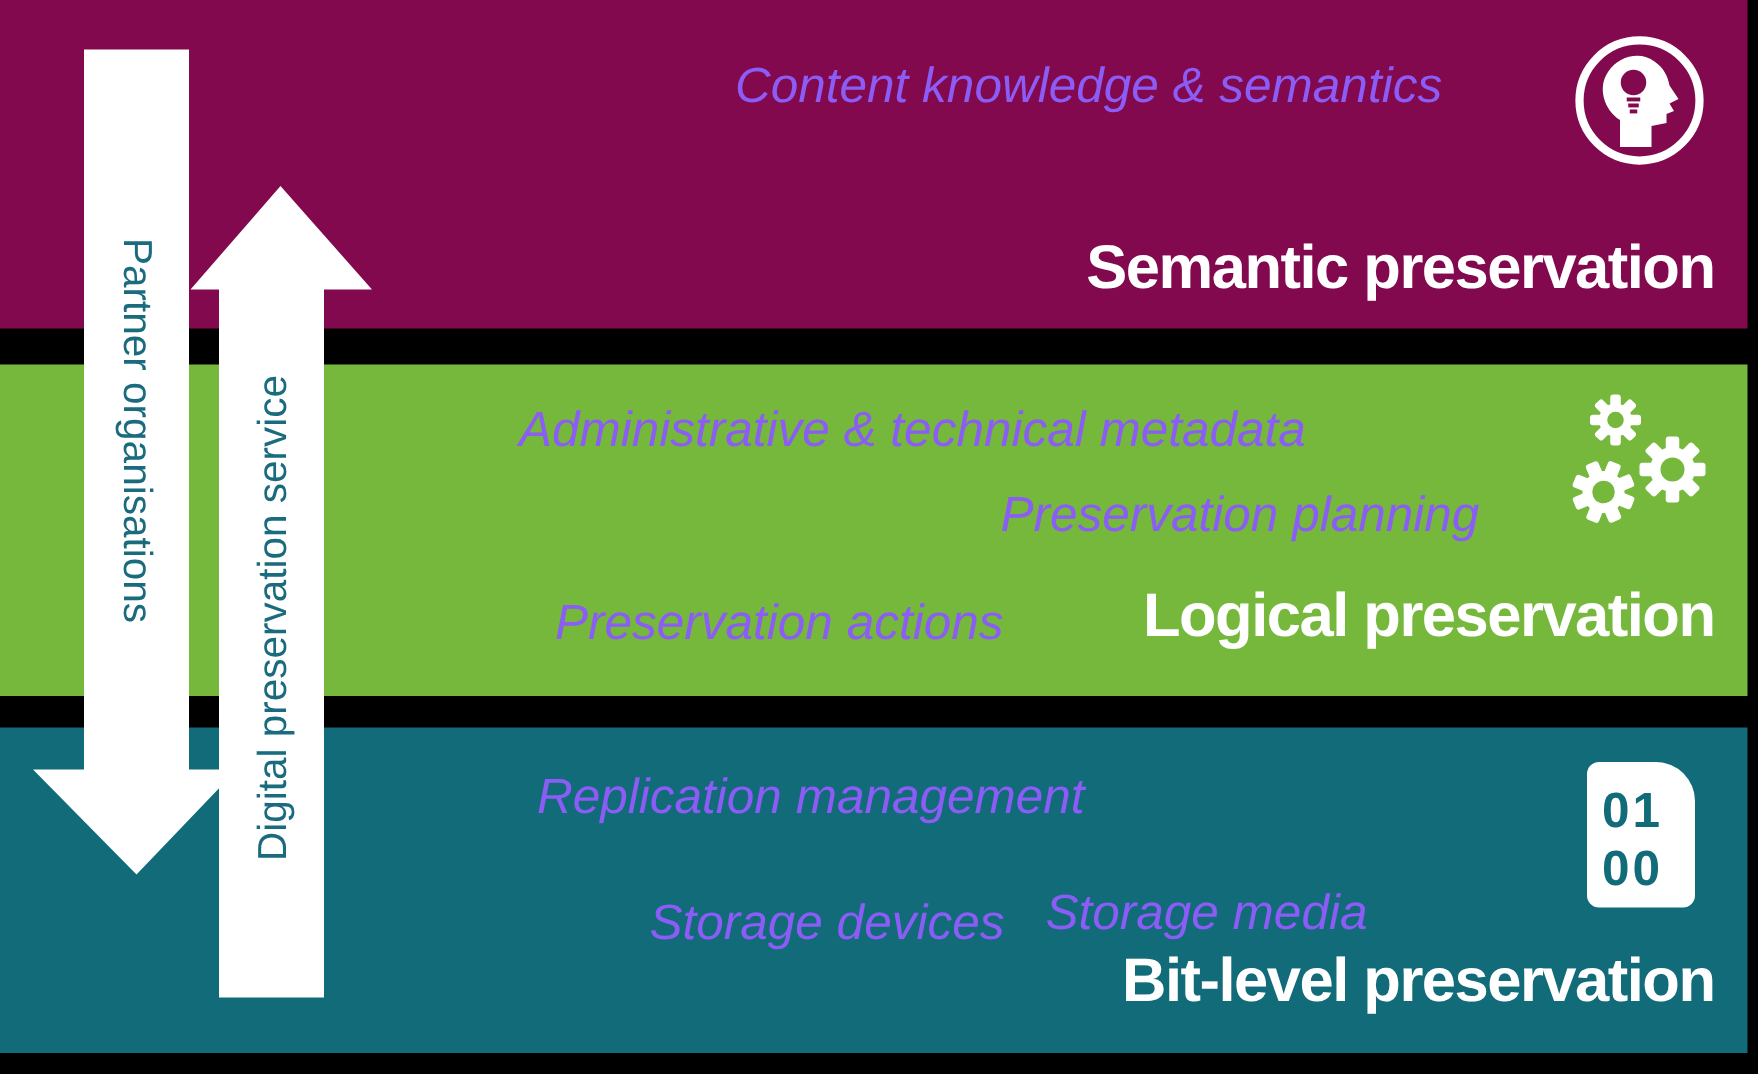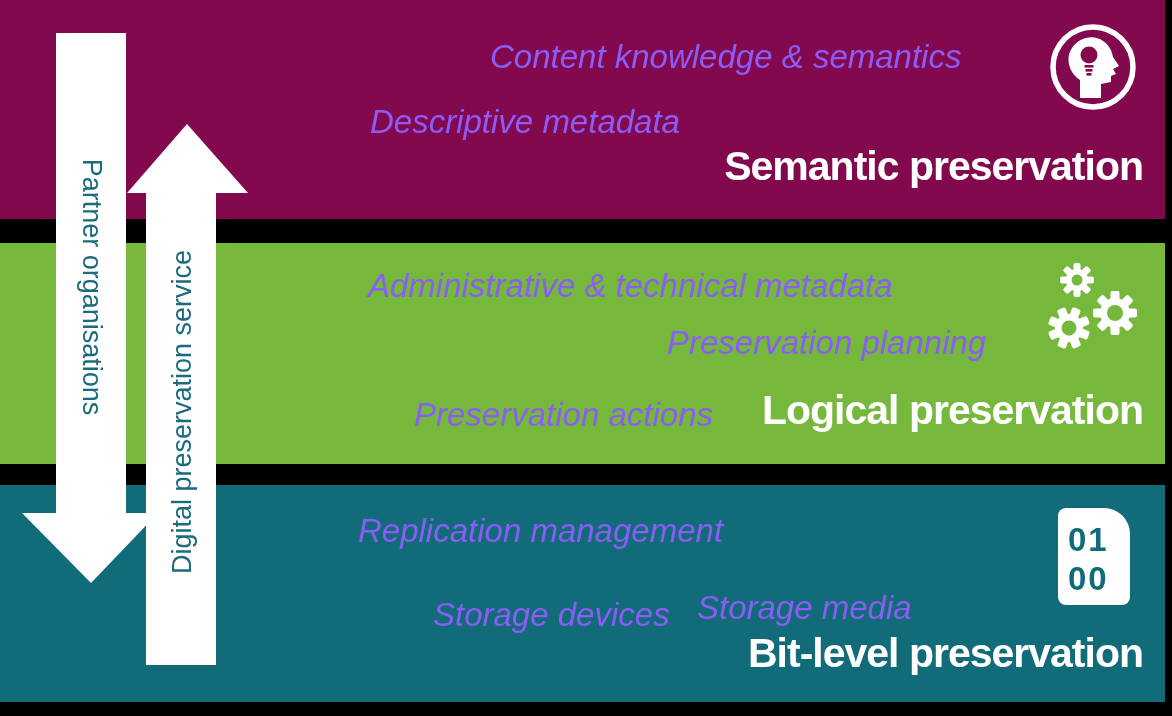--- a/index.html
+++ b/index.html
@@ -22,25 +22,25 @@
   }
   .arrow-label{
     position:absolute;z-index:4;font-size:27px;color:#1a6b7e;
     line-height:1;white-space:nowrap;
   }
   #label-partner{left:91px;top:287px;transform:translate(-50%,-50%) rotate(90deg);}
   #label-service{left:182px;top:412px;transform:translate(-50%,-50%) rotate(-90deg);}
   
   #b1i0{left:490px;top:40px;}
   #b1i1{left:370px;top:105px;}
-  #b1t{right:29px;top:146px;margin-left:32px;}
-  #b2i0{left:368px;top:269px;}
+  #b1t{right:29px;top:158px;margin-left:32px;}
+  #b2i0{left:346px;top:269px;}
   #b2i1{left:433px;top:329px;}
   #b2i2{left:667px;top:326px;text-align:right;}
-  #b2i3{left:370px;top:398px;margin-left:44px;}
+  #b2i3{left:370px;top:398px;}
   #b2t{right:29px;top:390px;}
   #b3i0{left:358px;top:514px;text-align:right;}
   #b3i1{left:697px;top:575px;margin-top:16px;}
   #b3i2{left:433px;top:598px;}
   #b3t{right:29px;top:633px;}
   .binary-digits{
     font-family:"Liberation Sans",sans-serif;font-weight:bold;font-size:33px;
     letter-spacing:2px;fill:#116b79;
   }
 </style>
@@ -118,21 +118,20 @@
       <path fill="#ffffff" d="M1066 508 h38 a26 26 0 0 1 26 26 v63 a8 8 0 0 1 -8 8 h-56 a8 8 0 0 1 -8 -8 v-81 a8 8 0 0 1 8 -8 z"></path>
       <text class="binary-digits" x="1068" y="551">01</text>
       <text class="binary-digits" x="1068" y="590">00</text>
     </g>
   </svg>
 
   <div class="arrow-label" id="label-partner">Partner organisations</div>
   <div class="arrow-label" id="label-service">Digital preservation service</div>
 
   <div class="item" id="b1i0">Content knowledge &amp; semantics</div>
-  <div class="item" id="b1i1">Descriptive metadata</div>
   <div class="band-title" id="b1t">Semantic preservation</div>
 
   <div class="item" id="b2i0">Administrative &amp; technical metadata</div>
   <div class="item" id="b2i2">Preservation planning</div>
   <div class="item" id="b2i3">Preservation actions</div>
   <div class="band-title" id="b2t">Logical preservation</div>
 
   <div class="item" id="b3i0">Replication management</div>
   <div class="item" id="b3i1">Storage media</div>
   <div class="item" id="b3i2">Storage devices</div>

